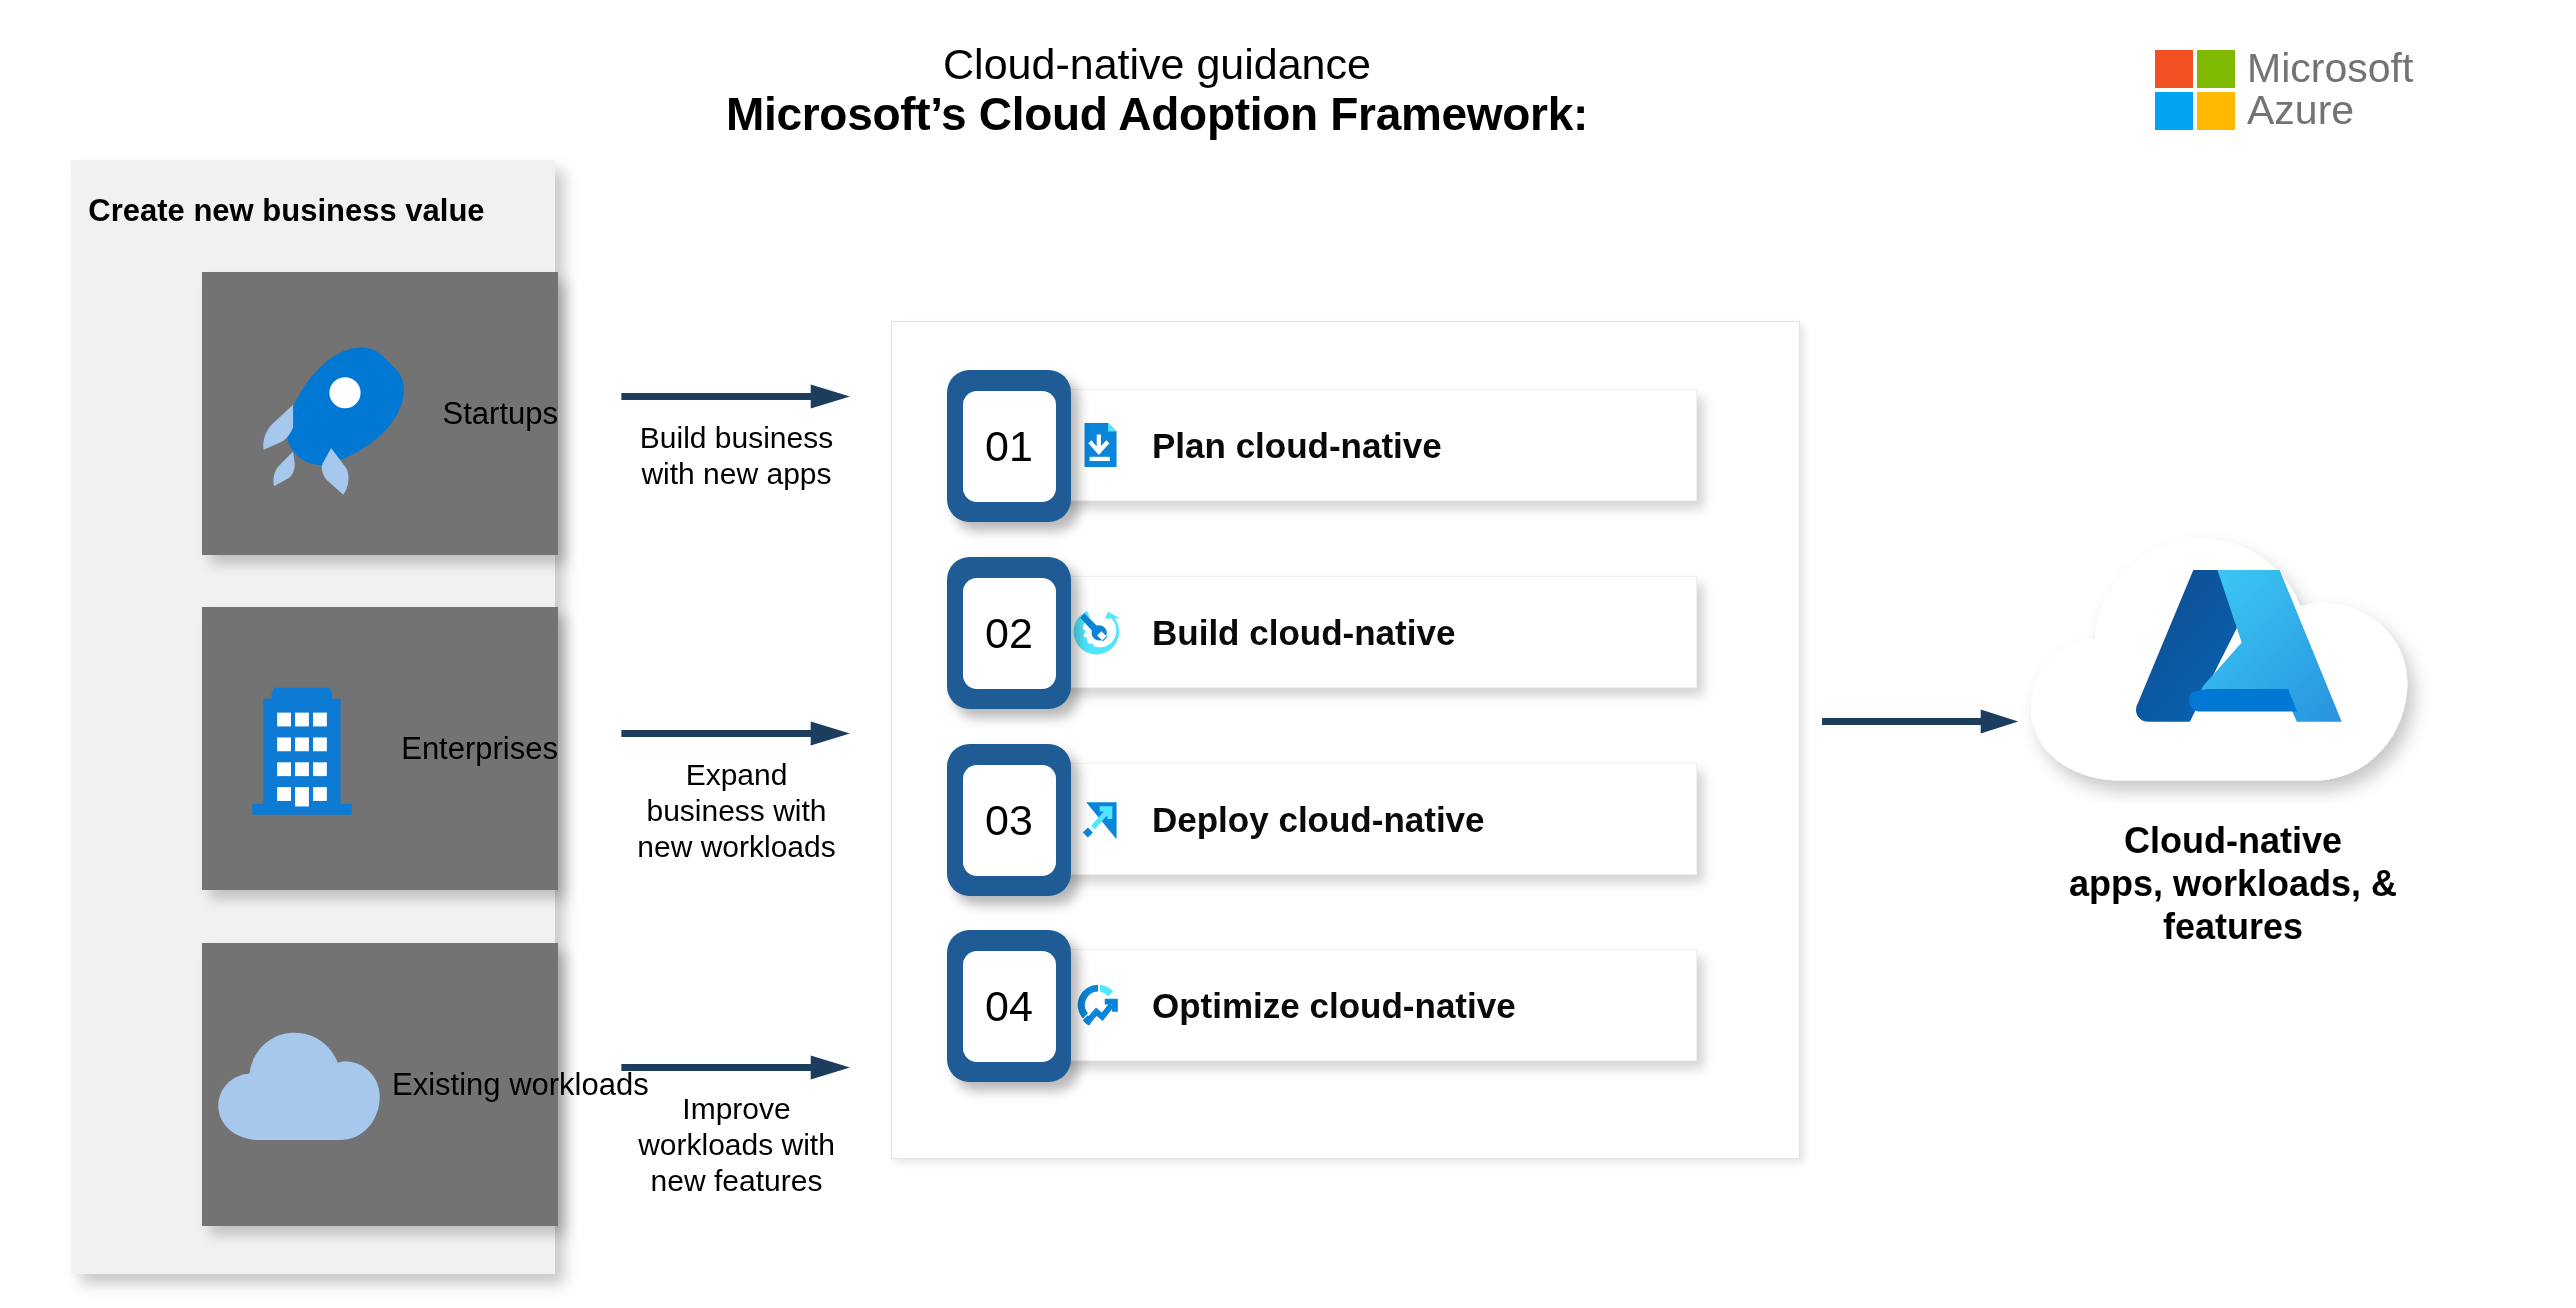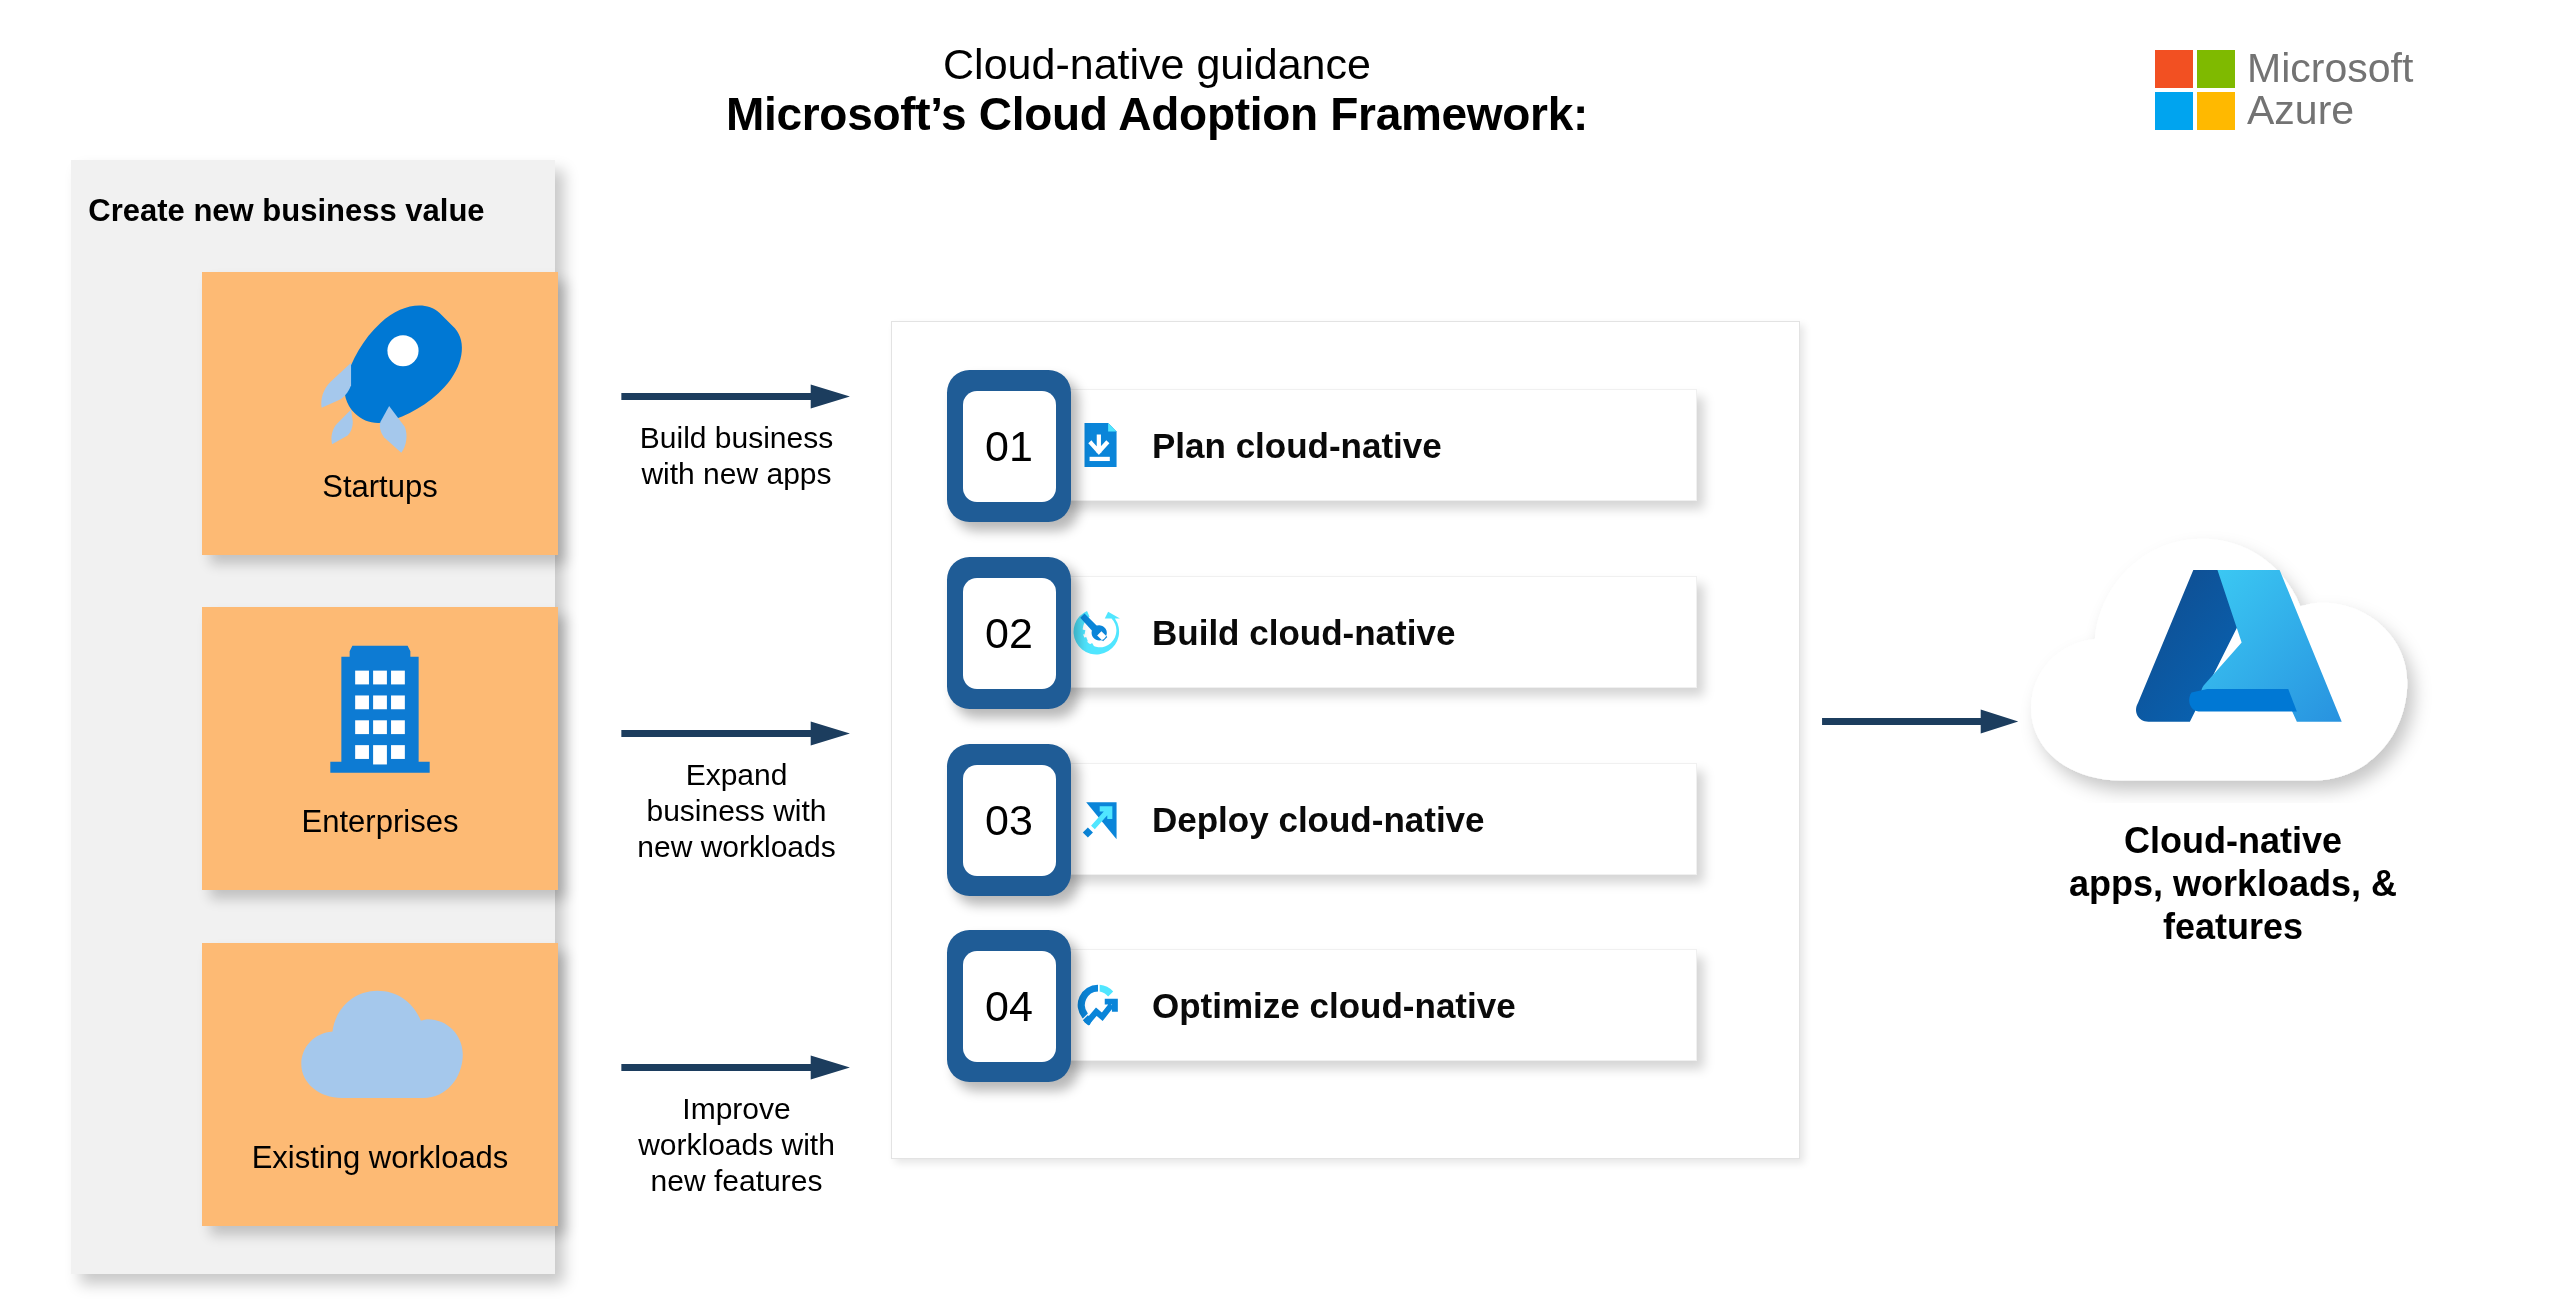--- a/index.html
+++ b/index.html
@@ -86,24 +86,23 @@
     font-size: 31px;
     font-weight: bold;
     color: #000;
     white-space: nowrap;
   }
   .persona-card {
     position: absolute;
     left: 131px;
     width: 356px;
     height: 283px;
-    background: #fdba74;
+    background: #737373;
     box-shadow: 7.8px 8.6px 12px rgba(0,0,0,0.20);
     display: flex;
-    flex-direction: column;
     align-items: center;
     justify-content: flex-start;
   }
   #persona-0 { top: 112px; }
   #persona-1 { top: 447px; }
   #persona-2 { top: 783px; }
   .persona-icon {
     height: 199px;
     width: 100%;
     display: flex;

